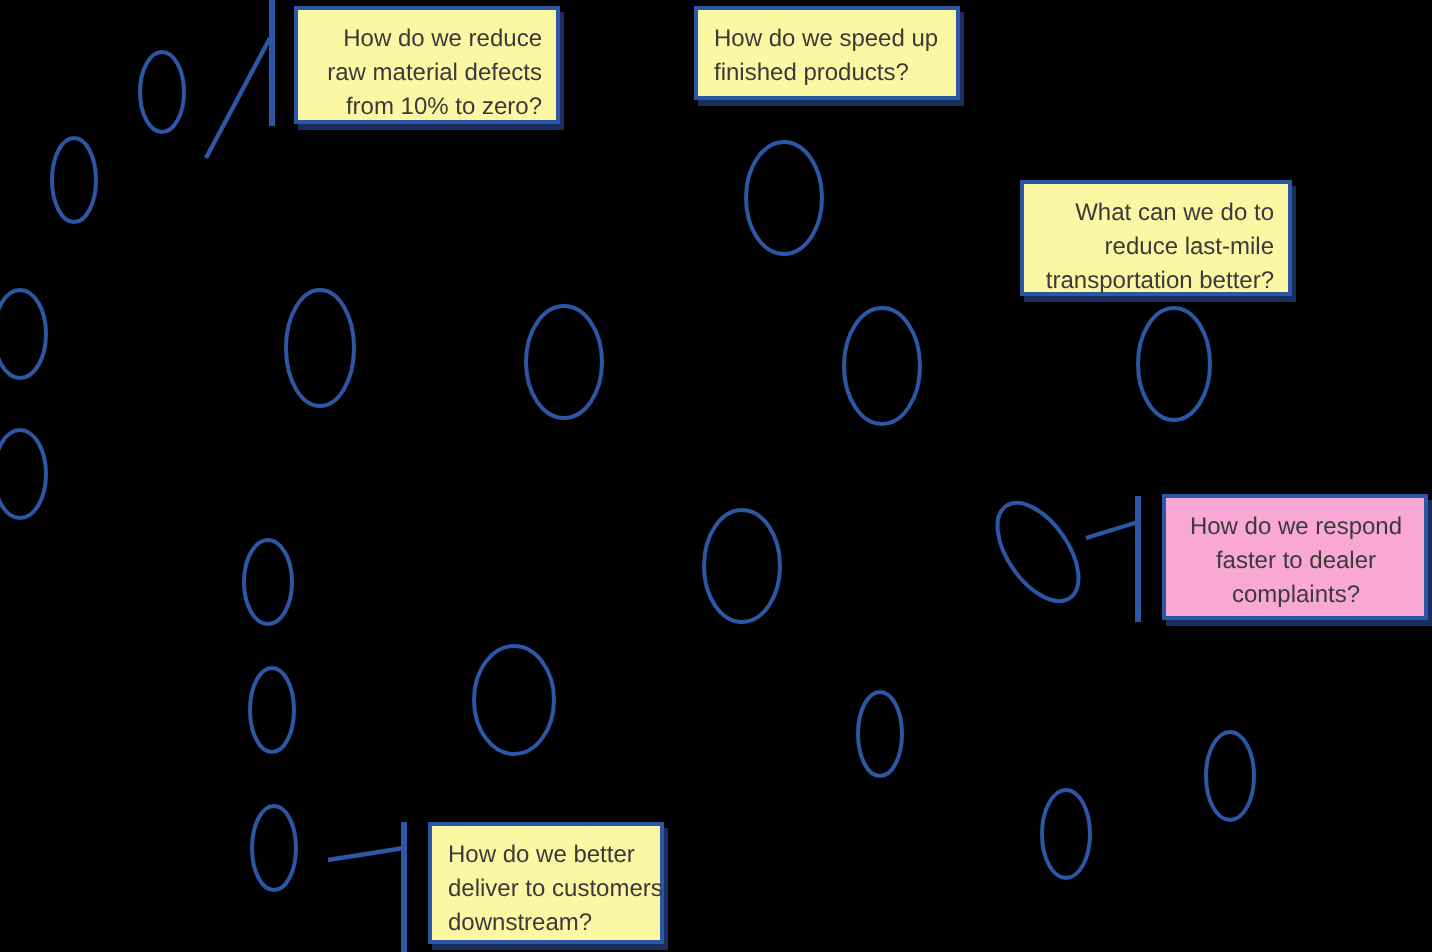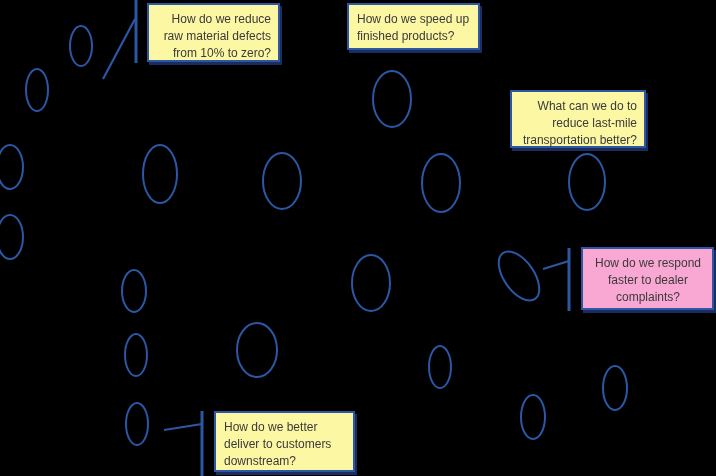--- a/index.html
+++ b/index.html
@@ -33,21 +33,21 @@
     line-height: 17px;
     padding: 6px 7px 4px 8px;
   }
   .callout .line {
     white-space: nowrap;
   }
   .callout-1 { left: 147px; top: 3px;   width: 133px; height: 59px; }
   .callout-2 { left: 347px; top: 3px;   width: 133px; height: 47px; }
   .callout-3 { left: 510px; top: 90px;  width: 136px; height: 58px; }
   .callout-4 { left: 581px; top: 247px; width: 133px; height: 63px; }
-  .callout-5 { left: 214px; top: 411px; width: 141px; height: 61px; }
+  .callout-5 { left: 214px; top: 411px; width: 118px; height: 61px; }
 </style>
 </head>
 <body>
 
 <div class="canvas">
 
   <svg class="shape-layer" width="716" height="476" viewBox="0 0 716 476">
       <line x1="136" y1="0" x2="136" y2="63" stroke="#2b57a5" stroke-width="3"></line>
       <line x1="135" y1="19" x2="103" y2="79" stroke="#2b57a5" stroke-width="2.2"></line>
       <line x1="569" y1="248" x2="569" y2="311" stroke="#2b57a5" stroke-width="3"></line>

